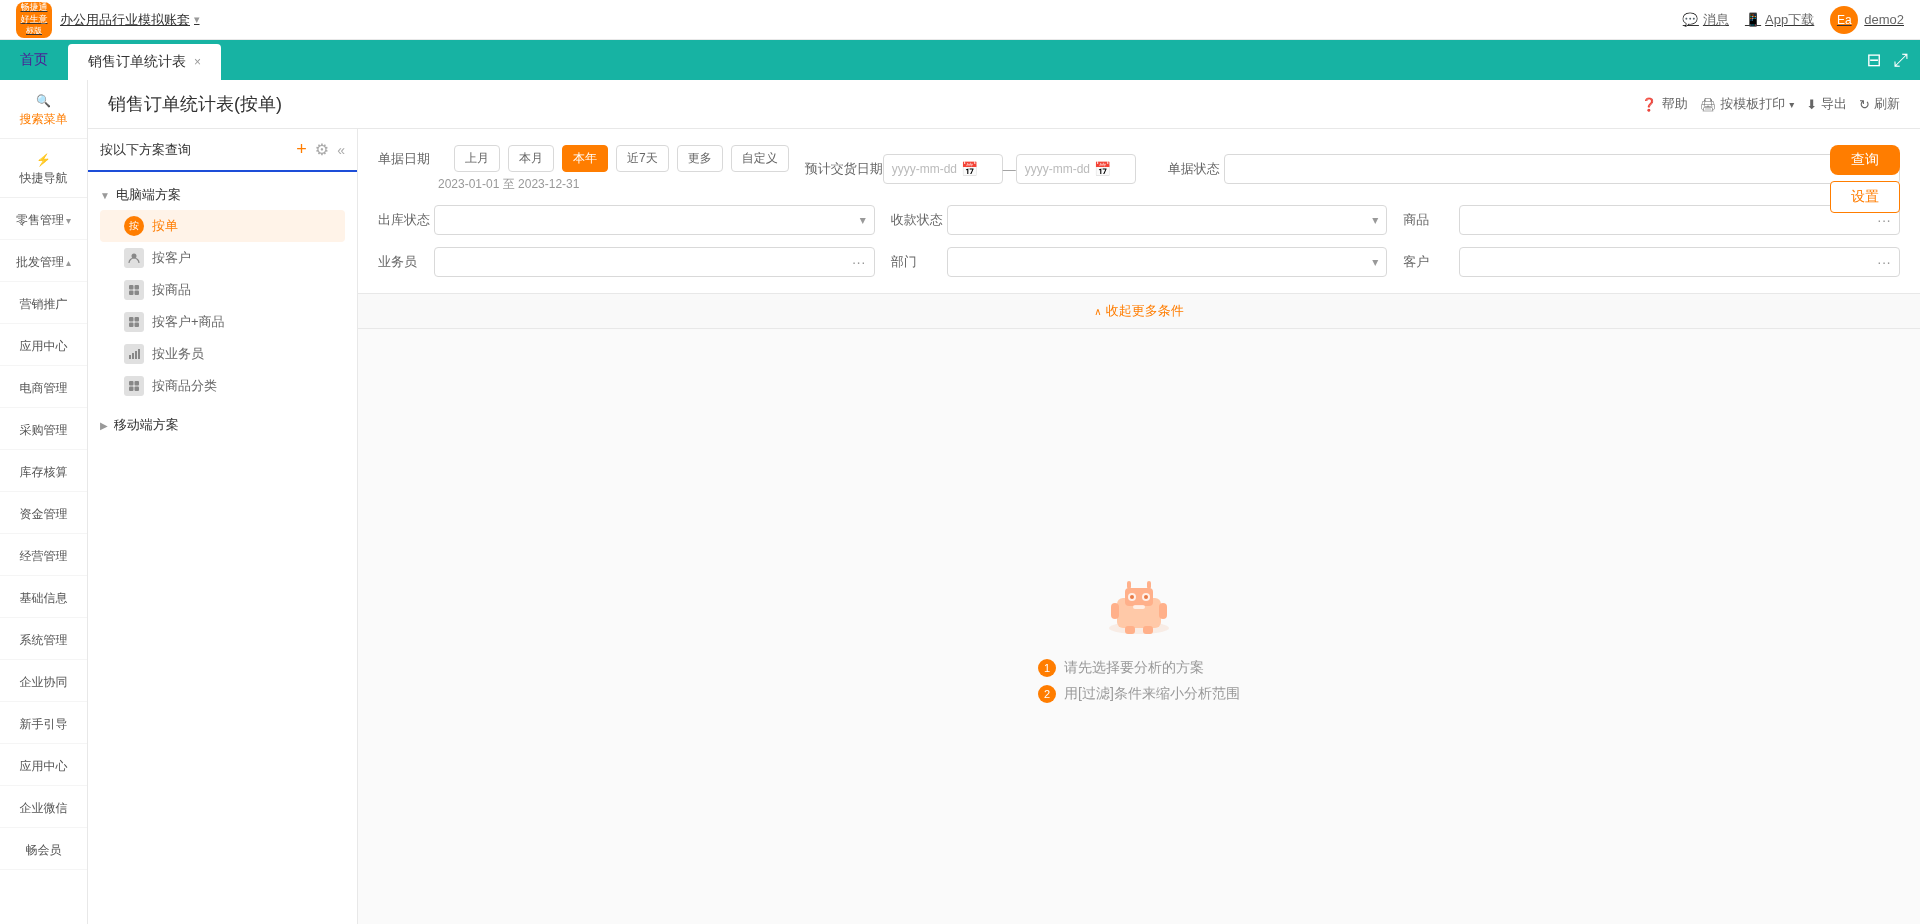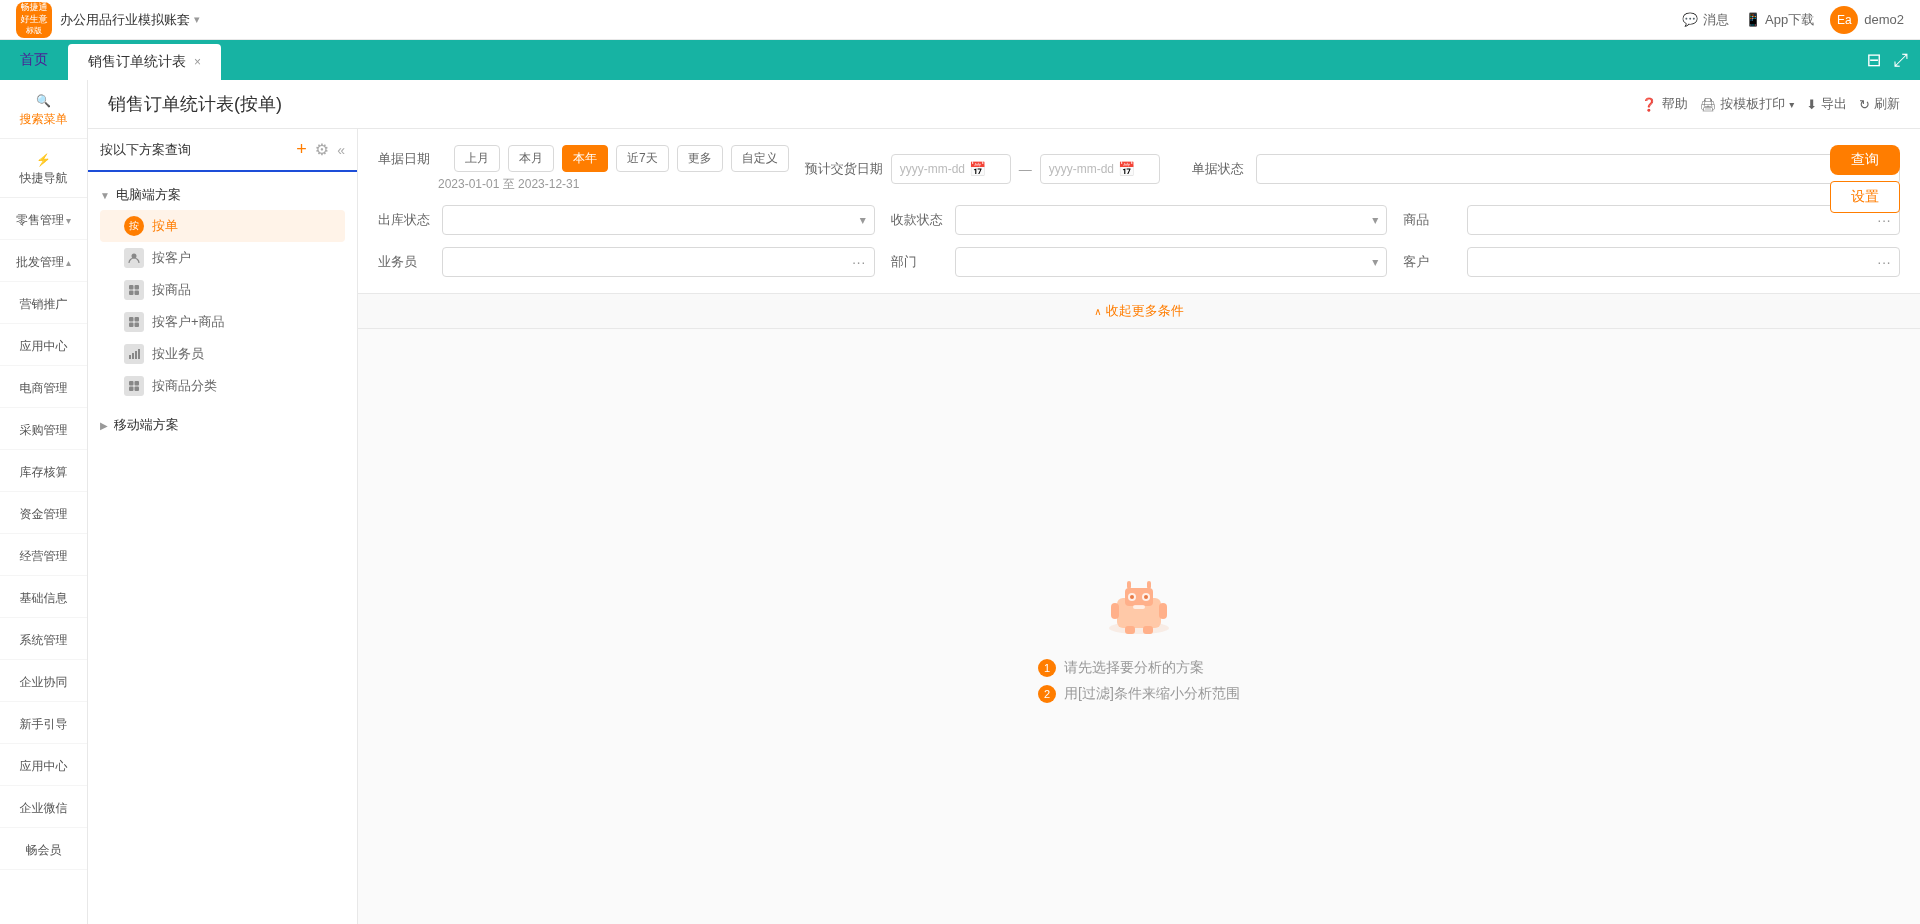--- a/index.html
+++ b/index.html
@@ -1,19 +1,19 @@
 <!DOCTYPE html>
 <html><head>
   <meta charset="utf-8">
   <style>
     * { box-sizing: border-box; margin: 0; padding: 0; }
     body { font-family: 'Microsoft YaHei', sans-serif; font-size: 13px; background: #f5f5f5; color: #333; display: flex; flex-direction: column; height: 924px; overflow: hidden; }
 
     
-    .top-bar { background: #fff; height: 40px; display: flex; align-items: center; justify-content: space-between; padding: 0 16px; border-bottom: 1px solid #e8e8e8; flex-shrink: 0; }
+    .top-bar { background: #fff; height: 40px; display: flex; align-items: center; justify-content: space-between; padding: 0 16px; border-bottom: 1px solid #e8e8e8; flex-shrink: 0; text-decoration: underline; }
     .top-bar-left { display: flex; align-items: center; gap: 8px; }
     .logo { width: 36px; height: 36px; background: #ff7d00; border-radius: 8px; display: flex; align-items: center; justify-content: center; color: #fff; font-size: 10px; line-height: 1.2; text-align: center; }
     .app-selector { display: flex; align-items: center; gap: 4px; font-size: 13px; color: #333; cursor: pointer; justify-content: flex-end; }
     .top-bar-right { display: flex; align-items: center; gap: 16px; font-size: 13px; color: #666; }
     .top-bar-right span { display: flex; align-items: center; gap: 4px; cursor: pointer; }
     .avatar { width: 28px; height: 28px; border-radius: 50%; background: #ff7d00; display: flex; align-items: center; justify-content: center; color: #fff; font-size: 12px; }
 
     
     .tab-bar { background: #17b3a3; height: 40px; display: flex; align-items: stretch; flex-shrink: 0; }
     .tab-home { padding: 0 20px; display: flex; align-items: center; color: #4c1d95; font-size: 14px; cursor: pointer; }
@@ -56,21 +56,21 @@
     .filter-label { font-size: 13px; color: #666; white-space: nowrap; min-width: 56px; }
     .filter-date-group { display: flex; align-items: center; gap: 8px; }
     .date-btn { padding: 4px 10px; border: 1px solid #d9d9d9; border-radius: 4px; font-size: 12px; color: #666; cursor: pointer; background: #fff; }
     .date-btn.active { background: #ff7d00; color: #fff; border-color: #ff7d00; }
     .date-range-text { font-size: 12px; color: #999; }
     .filter-input { flex: 1; min-width: 120px; height: 30px; border: 1px solid #d9d9d9; border-radius: 4px; padding: 0 8px; font-size: 13px; color: #999; display: flex; align-items: center; justify-content: space-between; cursor: pointer; }
     .filter-input-date { display: flex; align-items: center; gap: 4px; border: 1px solid #d9d9d9; border-radius: 4px; padding: 0 8px; height: 30px; min-width: 120px; color: #999; font-size: 13px; }
     .filter-select { flex: 1; min-width: 120px; height: 30px; border: 1px solid #d9d9d9; border-radius: 4px; padding: 0 8px; font-size: 13px; color: #999; display: flex; align-items: center; justify-content: space-between; cursor: pointer; background: #fff; }
     .dash { color: #999; }
     .cal-icon { color: #ff7d00; cursor: pointer; font-size: 14px; }
-    .filter-row-item { display: flex; align-items: center; gap: 8px; flex: 1; min-width: 280px; }
+    .filter-row-item { display: flex; align-items: center; flex: 1; min-width: 280px; }
     .dots-btn { color: #999; cursor: pointer; font-size: 14px; }
     .chevron-icon { color: #999; font-size: 12px; }
 
     
     .collapse-bar { display: flex; justify-content: center; align-items: center; padding: 8px 0; background: #f9f9f9; border-bottom: 1px solid #e8e8e8; cursor: pointer; color: #ff7d00; font-size: 13px; gap: 4px; }
     .btn-query { background: #ff7d00; color: #fff; border: none; border-radius: 8px; padding: 6px 20px; font-size: 14px; cursor: pointer; white-space: nowrap; }
     .btn-set { background: #fff; color: #ff7d00; border: 1px solid #ff7d00; border-radius: 4px; padding: 6px 20px; font-size: 14px; cursor: pointer; white-space: nowrap; }
 
     
     .empty-state { flex: 1; display: flex; flex-direction: column; align-items: center; justify-content: center; gap: 16px; background: #fafafa; }

